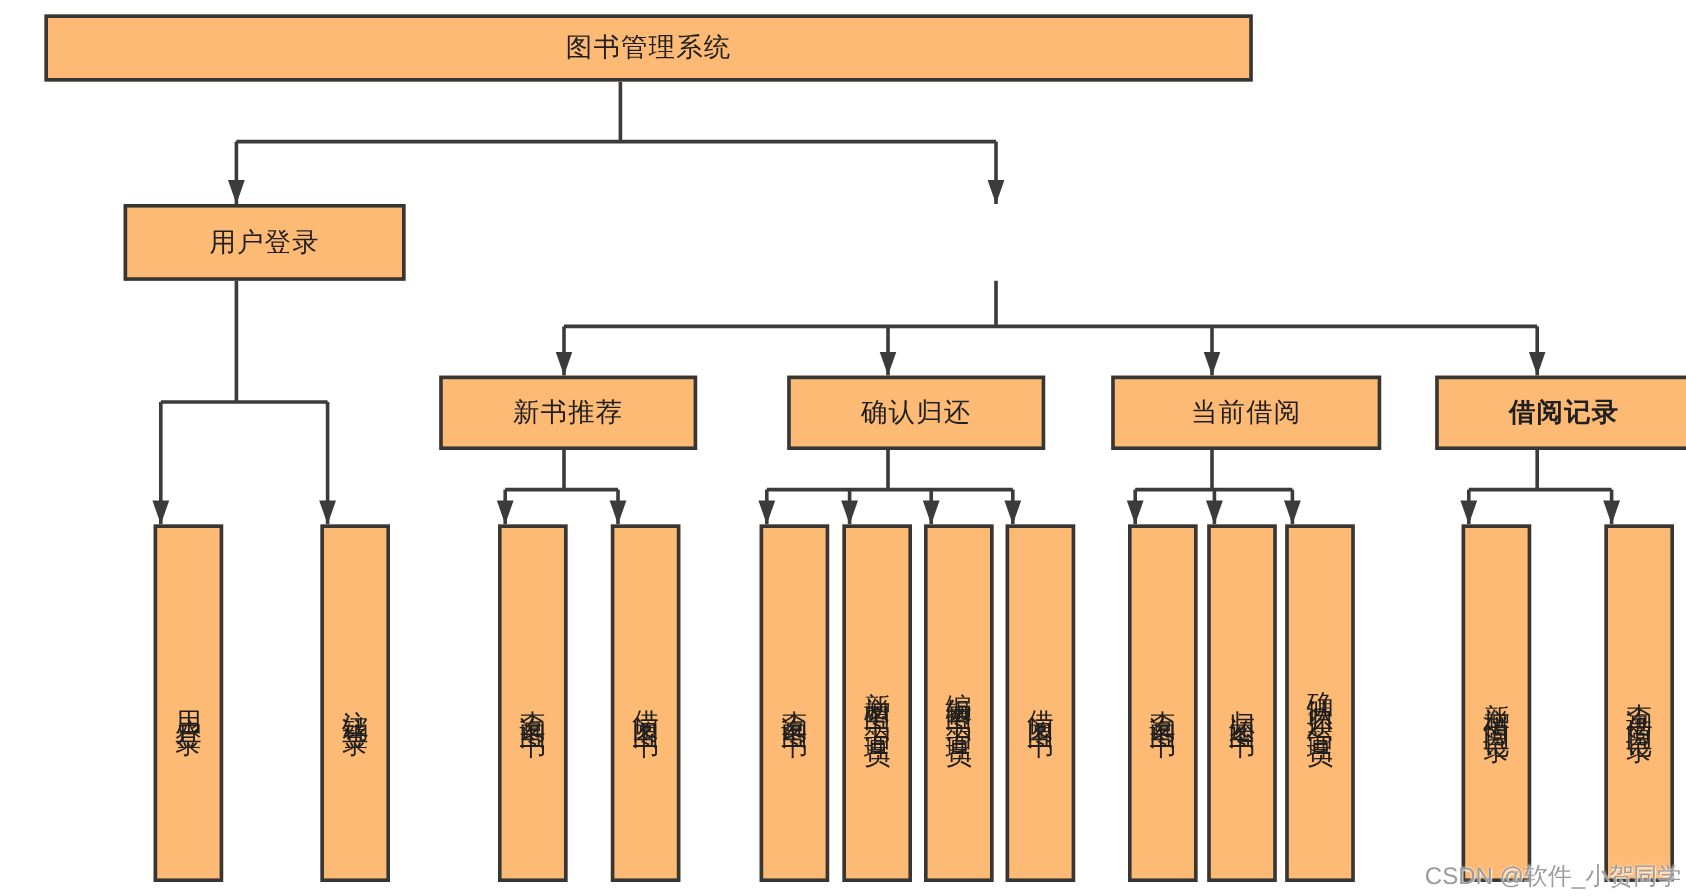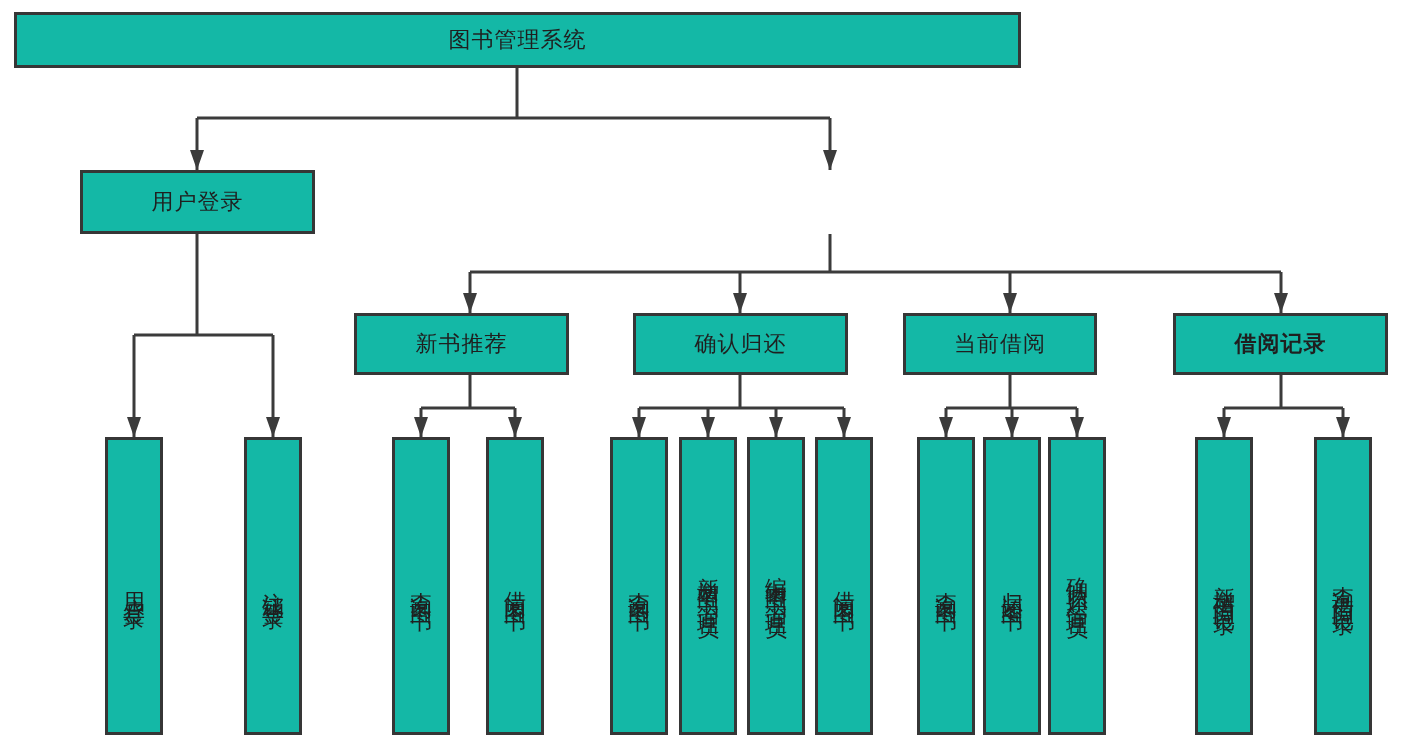--- a/index.html
+++ b/index.html
@@ -27,30 +27,31 @@
     width: 1405px; height: 747px;
   }
   .connectors path.wire, .connectors line.wire {
     stroke: var(--line-color);
     stroke-width: 3;
     fill: none;
   }
   .arrowhead { fill: var(--line-color); }
   .node {
     position: absolute;
-    background: #14b8a6;
+    background: #fdba74;
     border: 3px solid var(--border-color);
     color: var(--text-color);
     display: flex;
     align-items: center;
     justify-content: center;
     font-size: 22px;
     line-height: 1;
     letter-spacing: 1px;
     text-align: right;
+    margin-left: 23px;
   }
   .vnode {
     writing-mode: vertical-rl;
     letter-spacing: 6px;
     font-size: 22px;
     padding: 6px 0;
   }
   .watermark {
     position: absolute;
     right: 4px;
@@ -105,37 +106,38 @@
 
     <path class="wire" d="M1281 375 V408 M1224 408 H1343"></path>
     <line class="wire" x1="1224" y1="408" x2="1224" y2="437" marker-end="url(#arrow)"></line>
     <line class="wire" x1="1343" y1="408" x2="1343" y2="437" marker-end="url(#arrow)"></line>
   </svg>
 
   <div class="node" style="left:14px; top:12px; width:1007px; height:56px;">图书管理系统</div>
 
   <div class="node" style="left:80px; top:170px; width:235px; height:64px;">用户登录</div>
 
-  <div class="node" style="left:354px; top:313px; width:215px; height:62px;">新书推荐</div>
+  <div class="node" style="left:343px; top:313px; width:215px; height:62px;">新书推荐</div>
   <div class="node" style="left:633px; top:313px; width:215px; height:62px;">确认归还</div>
-  <div class="node" style="left:903px; top:313px; width:194px; height:62px;">当前借阅</div>
+  <div class="node" style="left:903px; top:313px; width:225px; height:62px;">当前借阅</div>
   <div class="node" style="left:1173px; top:313px; width:215px; height:62px;font-weight:bold;">借阅记录</div>
 
   <div class="node vnode" style="left:105px; top:437px; width:58px; height:298px;">用户登录</div>
   <div class="node vnode" style="left:244px; top:437px; width:58px; height:298px;">注销登录</div>
 
   <div class="node vnode" style="left:392px; top:437px; width:58px; height:298px;">查询图书</div>
   <div class="node vnode" style="left:486px; top:437px; width:58px; height:298px;">借阅图书</div>
 
   <div class="node vnode" style="left:610px; top:437px; width:58px; height:298px;">查询图书</div>
   <div class="node vnode" style="left:679px; top:437px; width:58px; height:298px;">新增图书（管理员）</div>
   <div class="node vnode" style="left:747px; top:437px; width:58px; height:298px;">编辑图书（管理员）</div>
   <div class="node vnode" style="left:815px; top:437px; width:58px; height:298px;">借阅图书</div>
 
   <div class="node vnode" style="left:917px; top:437px; width:58px; height:298px;">查询图书</div>
   <div class="node vnode" style="left:983px; top:437px; width:58px; height:298px;">归还图书</div>
   <div class="node vnode" style="left:1048px; top:437px; width:58px; height:298px;">确认归还（管理员）</div>
 
   <div class="node vnode" style="left:1195px; top:437px; width:58px; height:298px;">新增借阅记录</div>
   <div class="node vnode" style="left:1314px; top:437px; width:58px; height:298px;">查询借阅记录</div>
 
+  <div class="watermark">CSDN @软件_小贺同学</div>
 
 </div>
 
 </body></html>

